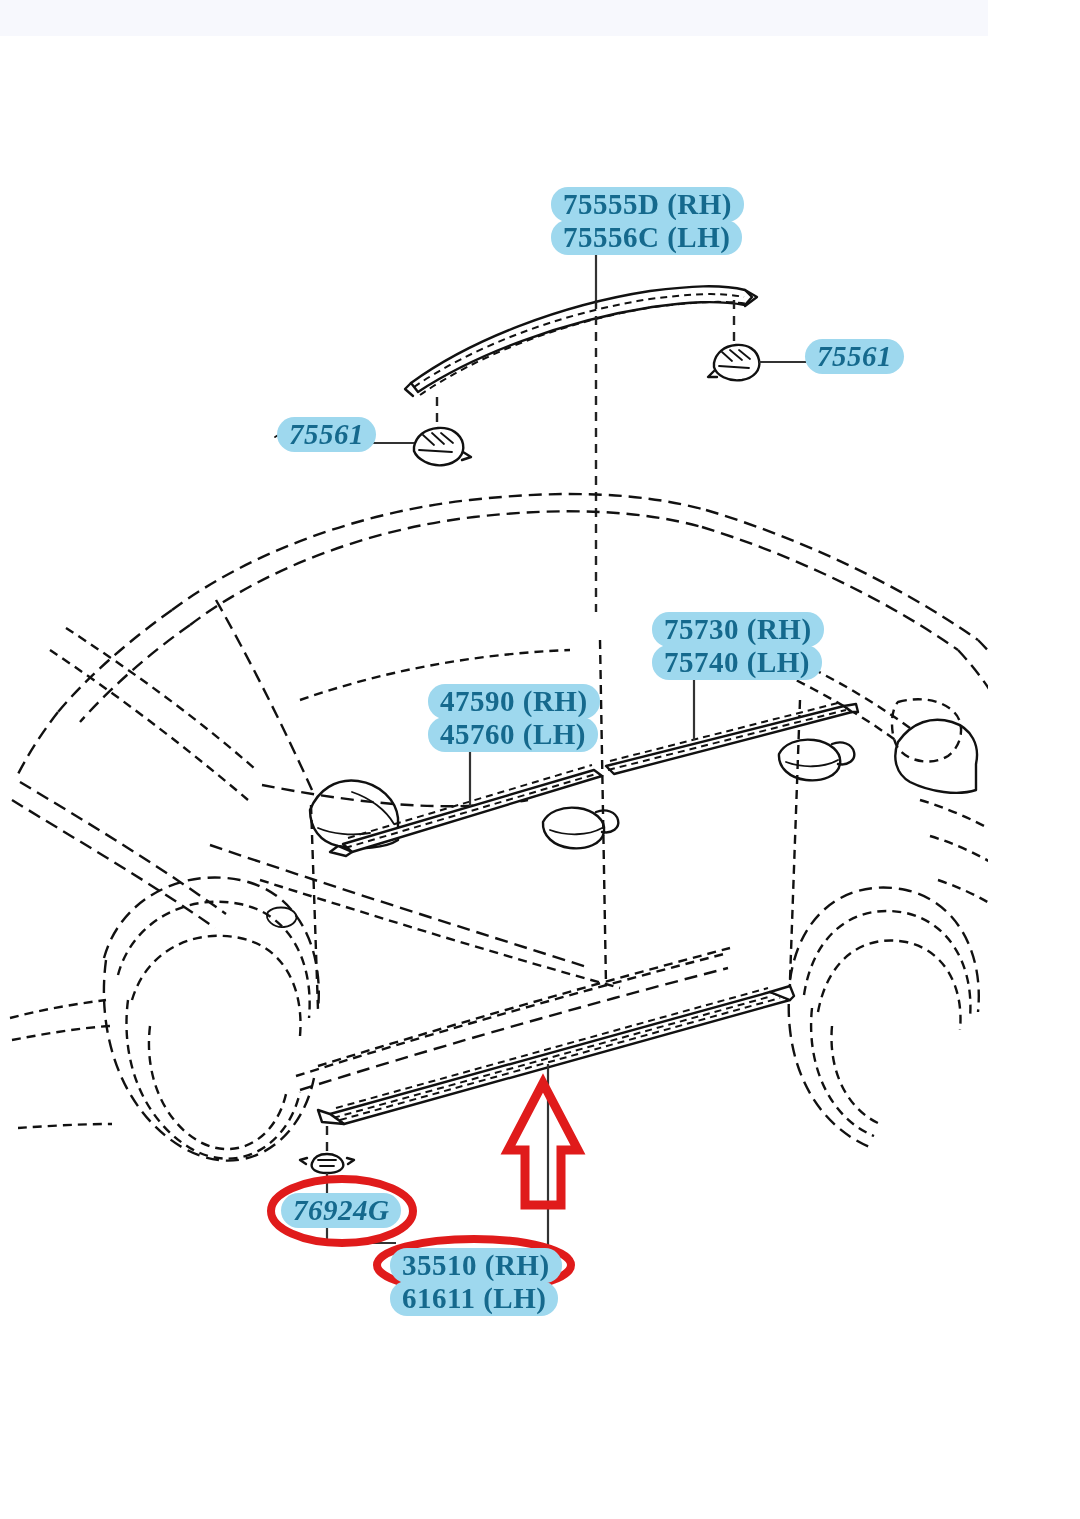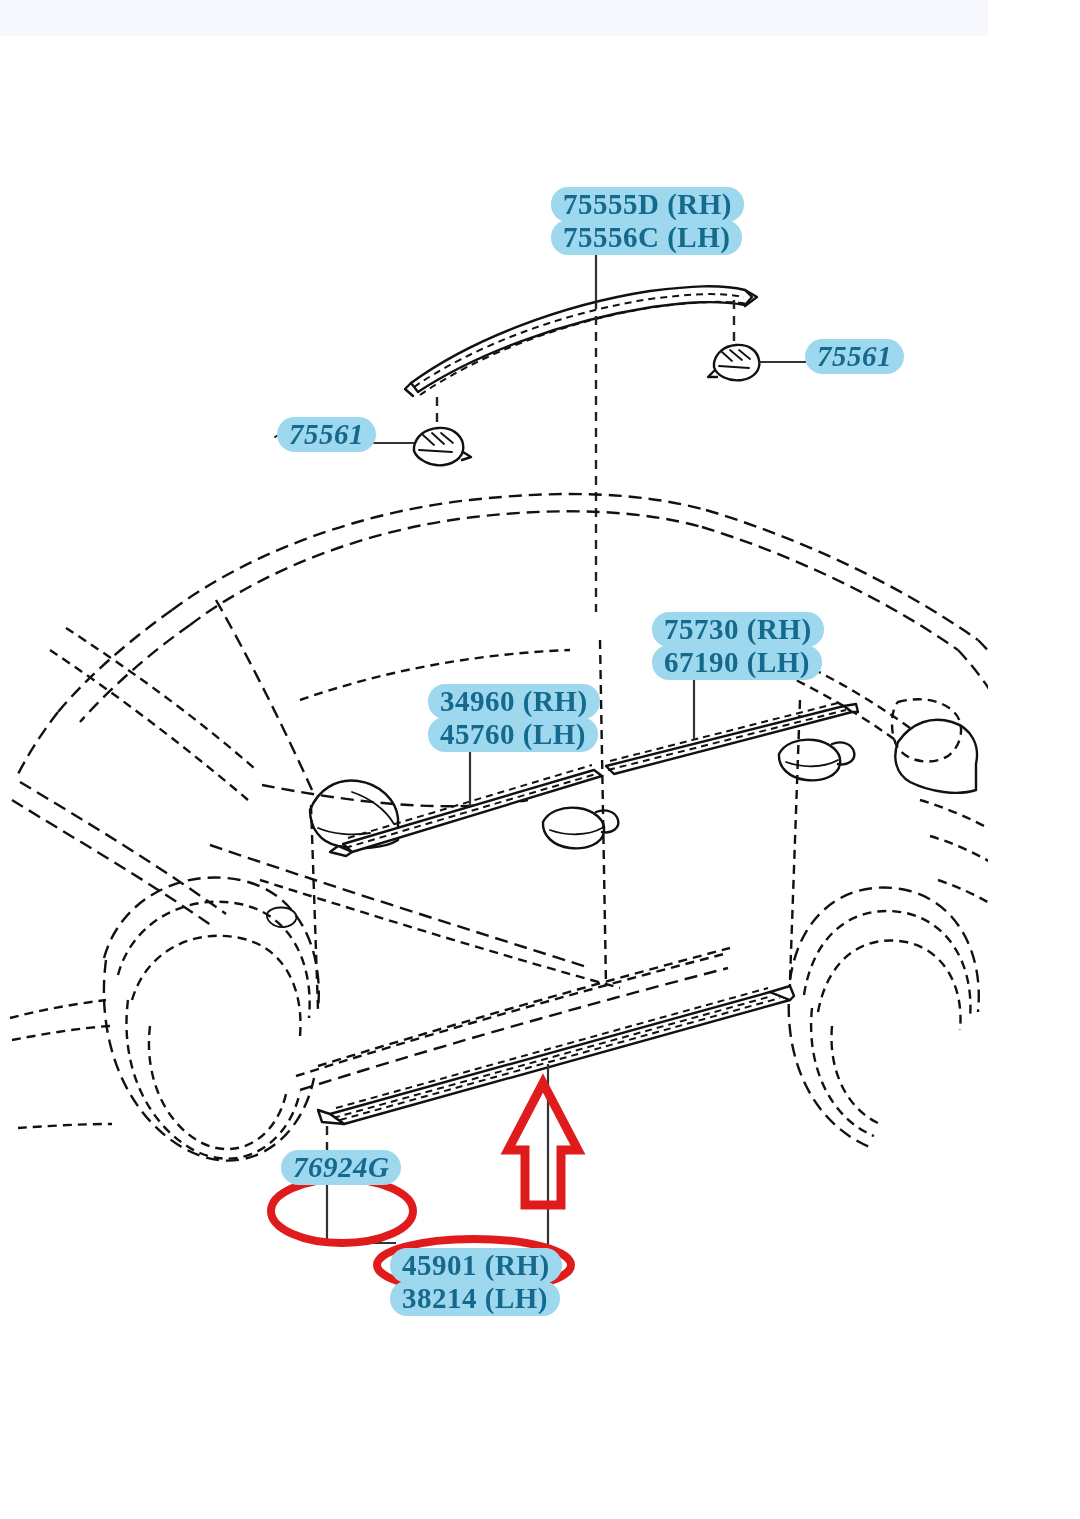--- a/index.html
+++ b/index.html
@@ -262,30 +262,30 @@
   <div class="part-label single" style="left:805px; top:339px;">
     <span class="ln">75561</span>
   </div>
 
   <div class="part-label single" style="left:277px; top:417px;">
     <span class="ln">75561</span>
   </div>
 
   <div class="part-label" style="left:652px; top:612px;justify-content:center;">
     <span class="ln">75730 (RH)</span>
-    <span class="ln">67190 (LH)</span>
+    <span class="ln">75740 (LH)</span>
   </div>
 
   <div class="part-label" style="left:428px; top:684px;">
-    <span class="ln">34960 (RH)</span>
+    <span class="ln">47590 (RH)</span>
     <span class="ln">45760 (LH)</span>
   </div>
 
-  <div class="part-label single" style="left:281px; top:1150px;">
+  <div class="part-label single" style="left:281px; top:1193px;">
     <span class="ln">76924G</span>
   </div>
 
   <div class="part-label" style="left:390px; top:1248px;">
-    <span class="ln">45901 (RH)</span>
-    <span class="ln">38214 (LH)</span>
+    <span class="ln">35510 (RH)</span>
+    <span class="ln">61611 (LH)</span>
   </div>
 
 </div>
 
 </body></html>

